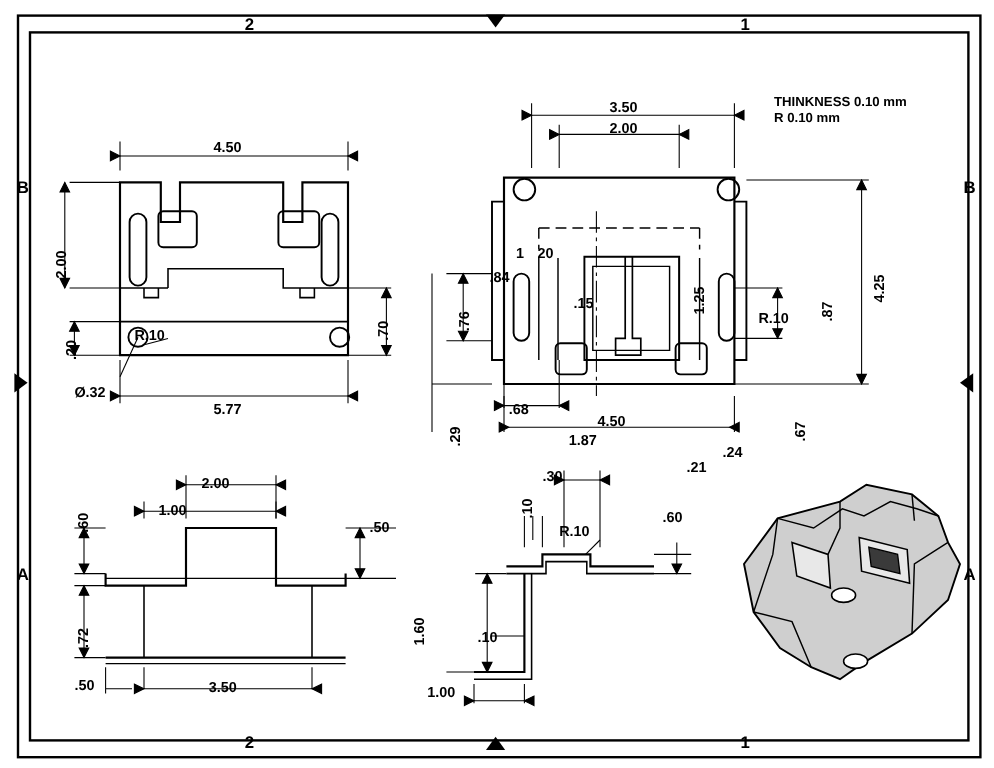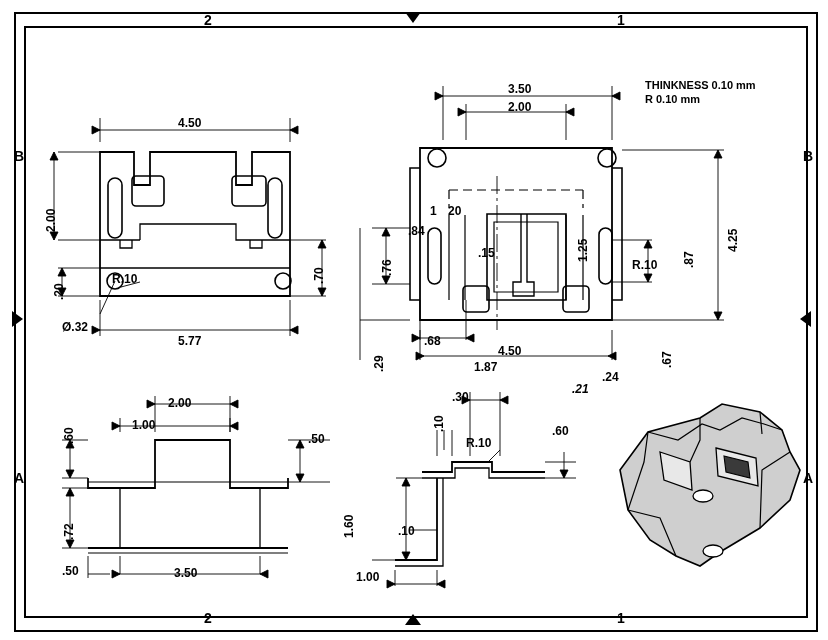--- a/index.html
+++ b/index.html
@@ -248,21 +248,21 @@
   <div class="dim vert" style="left:576px;top:262px;">1.25</div>
   <div class="dim vert" style="left:682px;top:268px;">.87</div>
   <div class="dim vert" style="left:380px;top:276px;">.76</div>
   <div class="dim" style="left:632px;top:258px;">R.10</div>
   <div class="dim vert" style="left:726px;top:252px;">4.25</div>
   <div class="dim vert" style="left:372px;top:372px;">.29</div>
   <div class="dim" style="left:424px;top:334px;">.68</div>
   <div class="dim" style="left:498px;top:344px;">4.50</div>
   <div class="dim" style="left:560px;top:370px;margin-left:42px;">.24</div>
   <div class="dim vert" style="left:660px;top:368px;">.67</div>
-  <div class="dim" style="left:572px;top:382px;font-style:italic;">.21</div>
+  <div class="dim" style="left:572px;top:382px;">.21</div>
   <div class="dim" style="left:474px;top:360px;">1.87</div>
 
   <div class="dim vert" style="left:62px;top:444px;">.60</div>
   <div class="dim" style="left:132px;top:418px;">1.00</div>
   <div class="dim" style="left:168px;top:396px;">2.00</div>
   <div class="dim" style="left:308px;top:432px;">.50</div>
   <div class="dim vert" style="left:62px;top:540px;">.72</div>
   <div class="dim" style="left:62px;top:564px;">.50</div>
   <div class="dim" style="left:174px;top:566px;">3.50</div>
 

